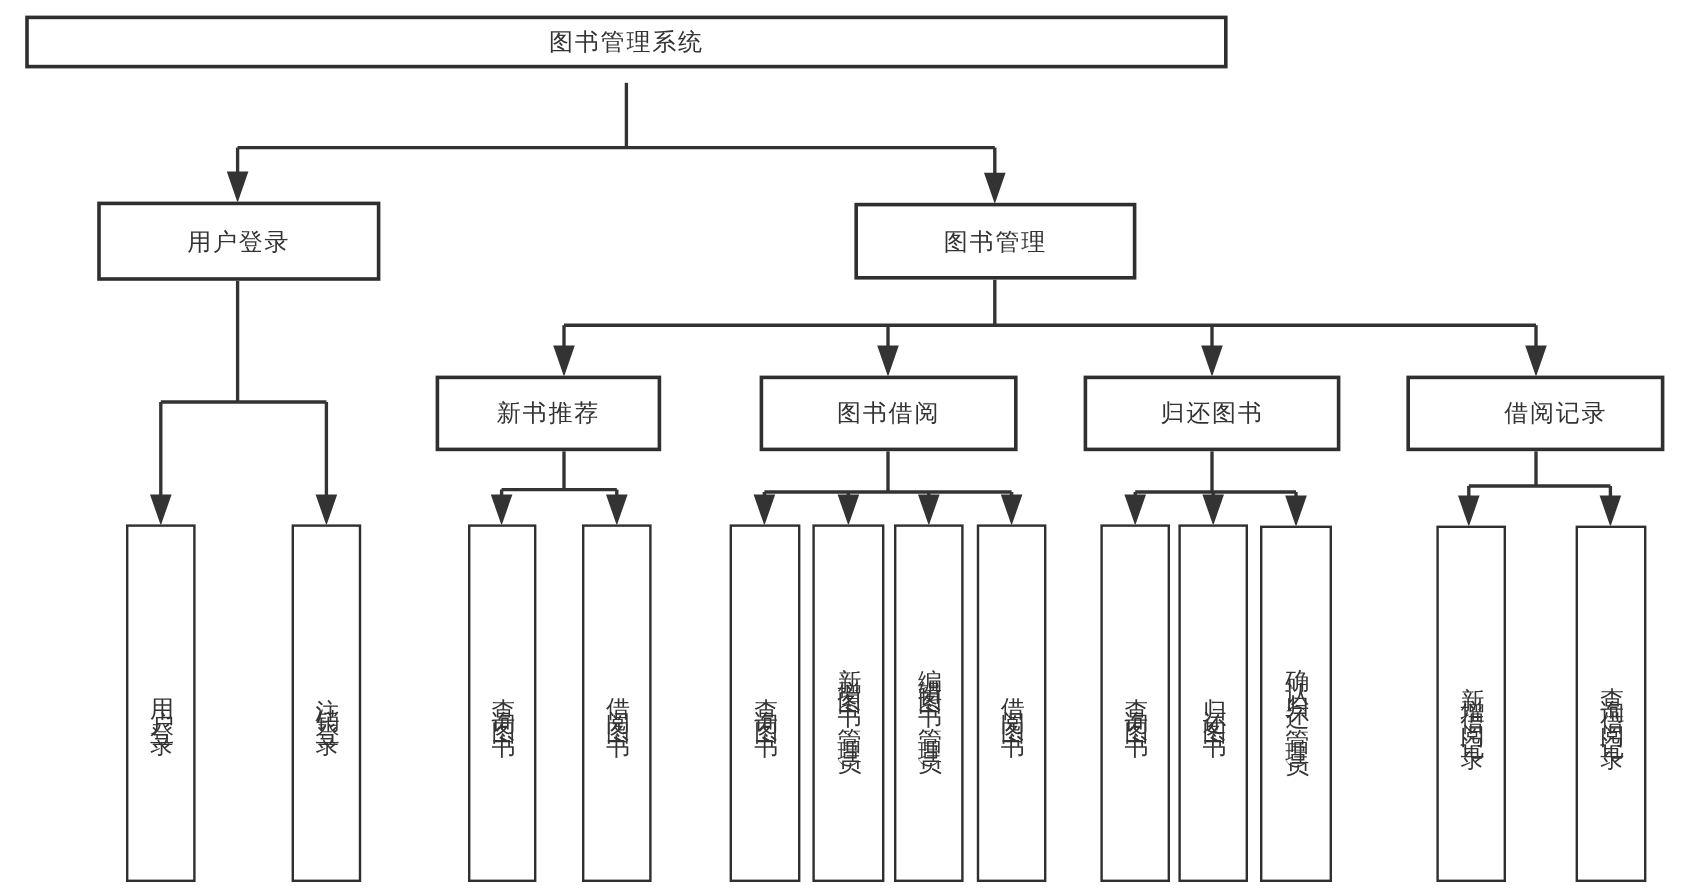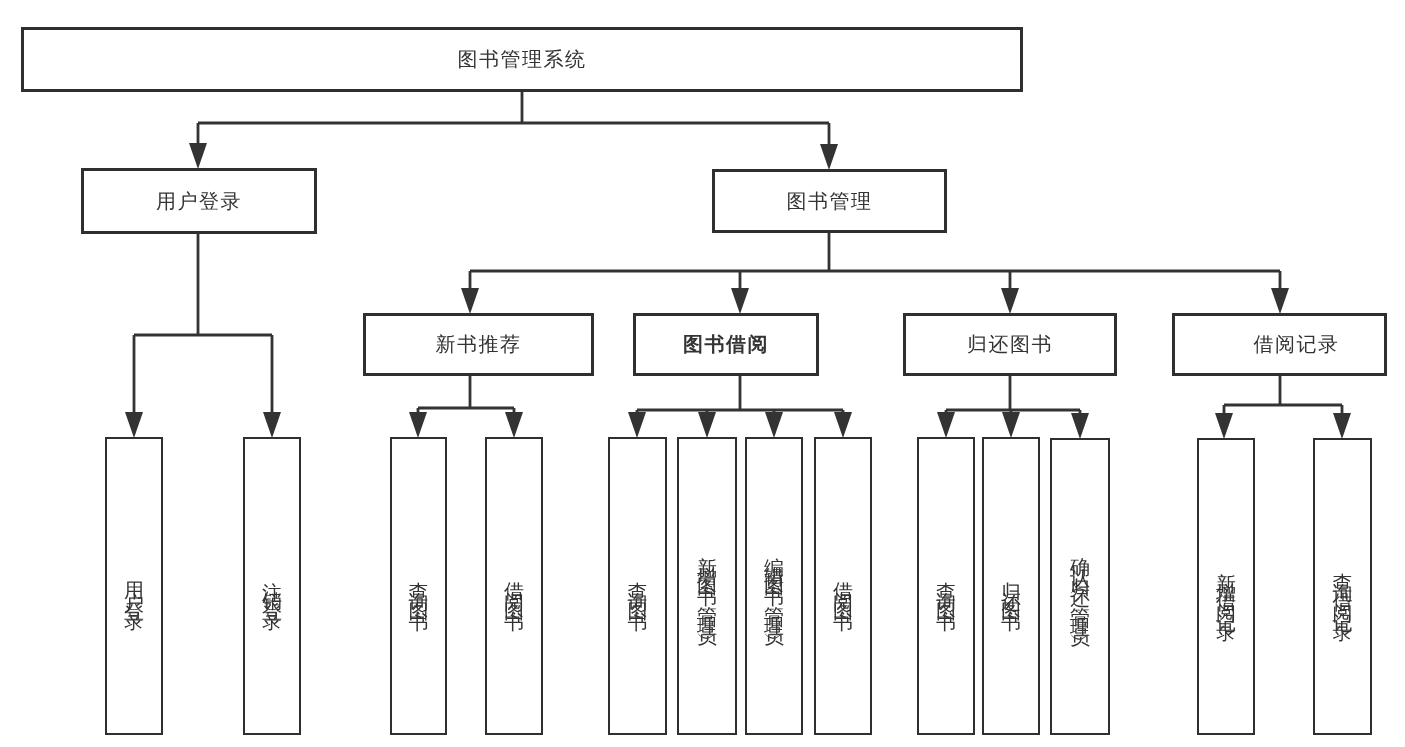--- a/index.html
+++ b/index.html
@@ -93,33 +93,33 @@
       <line x1="1080" y1="410" x2="1080" y2="416" stroke="#333333" stroke-width="2.8"></line>
       <polygon points="1071,413 1089,413 1080,439" fill="#333333"></polygon>
       <line x1="1280" y1="376" x2="1280" y2="405" stroke="#333333" stroke-width="2.8"></line>
       <line x1="1224" y1="405" x2="1342" y2="405" stroke="#333333" stroke-width="2.8"></line>
       <line x1="1224" y1="405" x2="1224" y2="416" stroke="#333333" stroke-width="2.8"></line>
       <polygon points="1215,413 1233,413 1224,439" fill="#333333"></polygon>
       <line x1="1342" y1="405" x2="1342" y2="416" stroke="#333333" stroke-width="2.8"></line>
       <polygon points="1333,413 1351,413 1342,439" fill="#333333"></polygon>
     </svg>
   <div id="node-layer">
-      <div class="box h" style="left: 21px; top: 27px; width: 1002px; height: 65px;">
+      <div class="box h" style="left: 21px; top: 13px; width: 1002px; height: 44px;">
         <span class="lbl">图书管理系统</span>
       </div>
       <div class="box h" style="left: 81px; top: 168px; width: 236px; height: 66px;">
         <span class="lbl">用户登录</span>
       </div>
       <div class="box h" style="left: 712px; top: 169px; width: 235px; height: 64px;">
         <span class="lbl">图书管理</span>
       </div>
-      <div class="box h" style="left: 363px; top: 313px; width: 231px; height: 63px;">
+      <div class="box h" style="left: 363px; top: 313px; width: 188px; height: 63px;">
         <span class="lbl">新书推荐</span>
       </div>
-      <div class="box h" style="left: 633px; top: 313px; width: 186px; height: 63px; font-weight: bold;">
+      <div class="box h" style="left: 633px; top: 313px; width: 215px; height: 63px;">
         <span class="lbl">图书借阅</span>
       </div>
       <div class="box h" style="left: 903px; top: 313px; width: 214px; height: 63px;">
         <span class="lbl">归还图书</span>
       </div>
       <div class="box h" style="left: 1172px; top: 313px; width: 215px; height: 63px; padding-left: 34px;">
         <span class="lbl">借阅记录</span>
       </div>
       <div class="box v" style="left: 105px; top: 437px; width: 58px; height: 298px;">
         <span class="lbl">用户登录</span>

